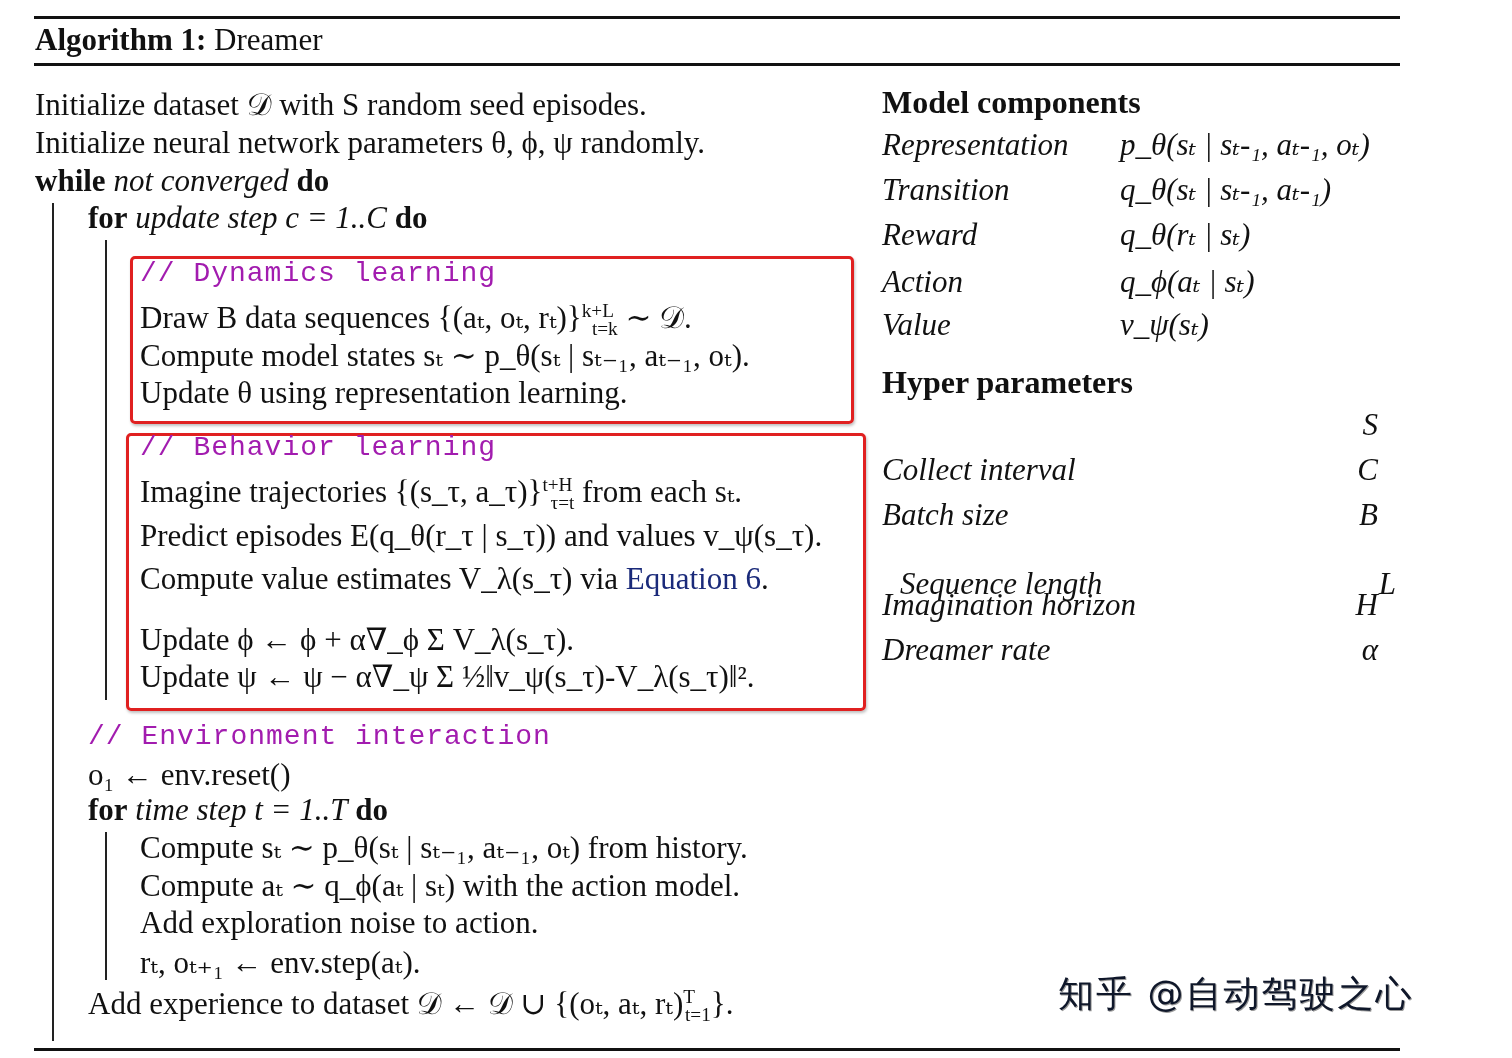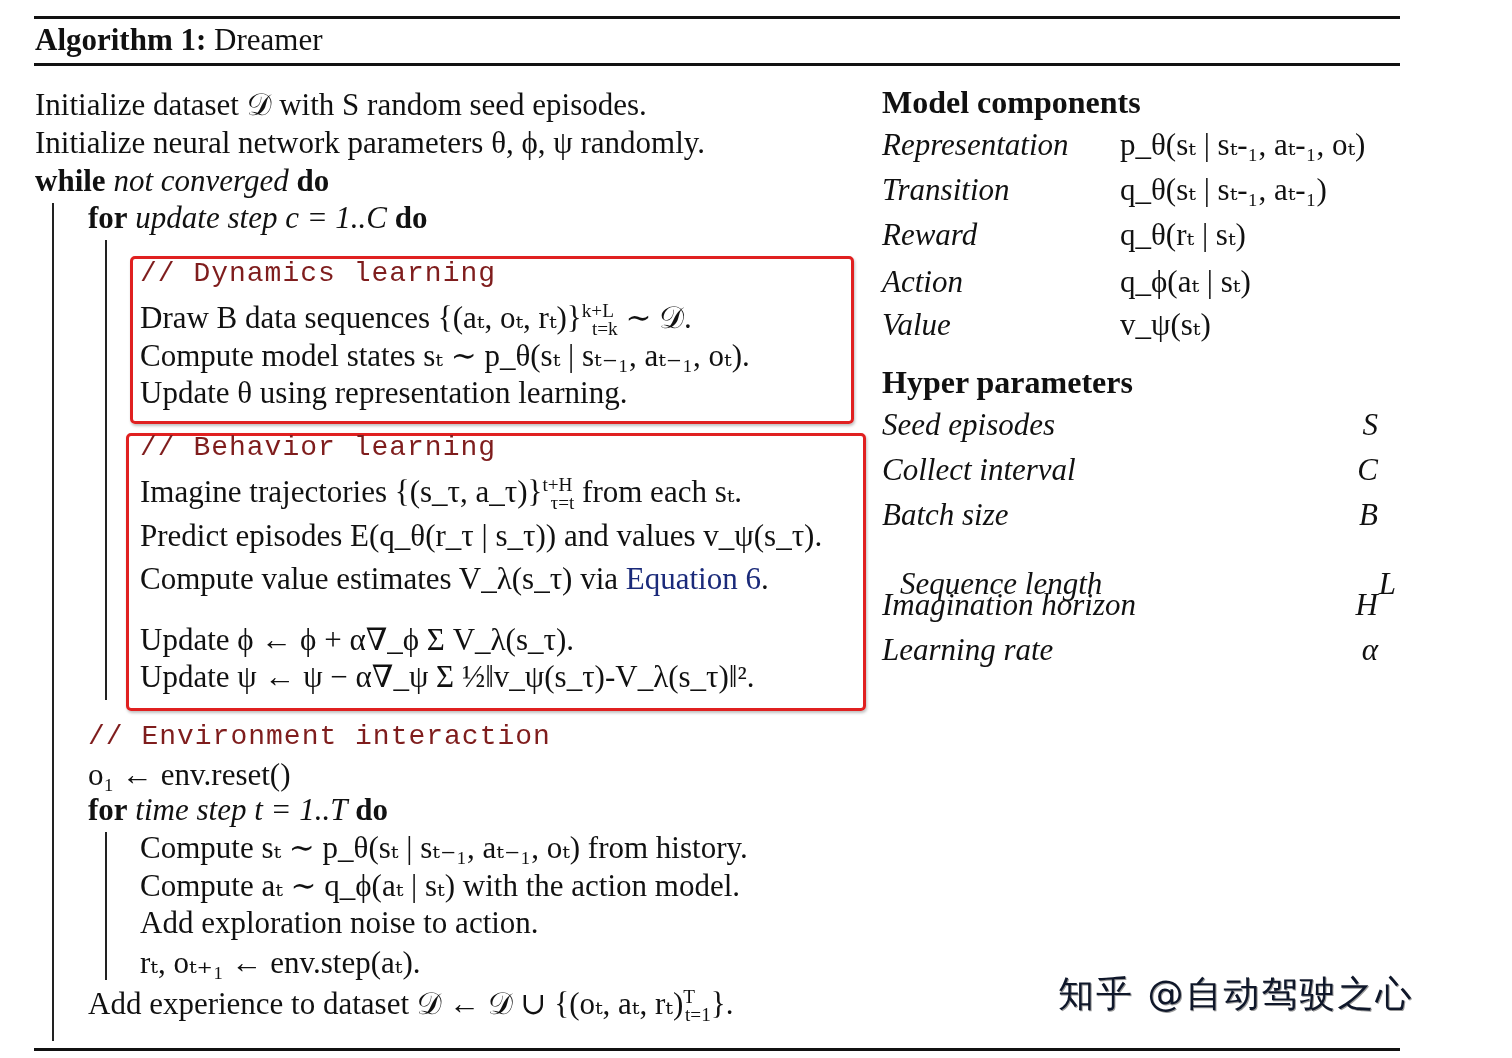--- a/index.html
+++ b/index.html
@@ -12,35 +12,35 @@
   #rule-top { top: 16px; height: 3px; }
   #rule-mid { top: 63px; height: 3px; }
   #rule-bot { top: 1048px; height: 3px; }
 
   .title { position: absolute; left: 35px; top: 22px; font-size: 31px; line-height: 36px; }
   .title b { font-weight: 700; }
 
   .line {
     position: absolute; font-size: 31px; line-height: 36px; white-space: nowrap;
   }
-  .mono { font-family: "Liberation Mono", "DejaVu Sans Mono", monospace; font-size: 28px; letter-spacing: 1px; color: #7f1d1d; }
+  .mono { font-family: "Liberation Mono", "DejaVu Sans Mono", monospace; font-size: 28px; letter-spacing: 1px; color: #a21caf; }
   sub, sup { font-size: 0.62em; line-height: 0; }
   .link { color: #1a2a7a; }
 
   .vbar { position: absolute; width: 2px; background: #222; }
 
   .redbox {
     position: absolute; border: 3px solid #e02020; border-radius: 5px;
     box-shadow: 1px 2px 3px rgba(0,0,0,0.25);
   }
 
   .sec-head { position: absolute; left: 882px; font-size: 32px; font-weight: 700; line-height: 36px; }
   .row { position: absolute; left: 882px; width: 516px; height: 40px; font-size: 31px; line-height: 40px; }
   .row .lab { position: absolute; left: 0; top: 0; font-style: italic; }
-  .row .formula { position: absolute; left: 238px; top: 0; white-space: nowrap; }
+  .row .formula { position: absolute; left: 238px; top: 0; font-style: italic; white-space: nowrap; }
   .row .sym { position: absolute; right: 20px; top: 0; font-style: italic; }
 
   .watermark {
     position: absolute; left: 1058px; top: 970px; font-size: 36px; color: #0f172a;
     font-family: "DejaVu Sans", sans-serif; letter-spacing: 2px;
     text-shadow: 1px 1px 0 #9a9a9a;
   }
 </style>
 </head>
 <body>
@@ -125,39 +125,38 @@
   <span class="lab">Action</span>
   <span class="formula">q_ϕ(aₜ | sₜ)</span>
 </div>
 <div class="row" style="top:305px;">
   <span class="lab">Value</span>
   <span class="formula">v_ψ(sₜ)</span>
 </div>
 
 <div class="sec-head" style="top:364px;">Hyper parameters</div>
 <div class="row" style="top:405px;">
-  <span class="lab">Seed episodes</span>
   <span class="sym">S</span>
 </div>
 <div class="row" style="top:450px;">
   <span class="lab">Collect interval</span>
   <span class="sym">C</span>
 </div>
 <div class="row" style="top:495px;">
   <span class="lab">Batch size</span>
   <span class="sym">B</span>
 </div>
 <div class="row" style="top:564px;margin-left:18px;">
   <span class="lab">Sequence length</span>
   <span class="sym">L</span>
 </div>
 <div class="row" style="top:585px;">
   <span class="lab">Imagination horizon</span>
   <span class="sym">H</span>
 </div>
 <div class="row" style="top:630px;">
-  <span class="lab">Learning rate</span>
+  <span class="lab">Dreamer rate</span>
   <span class="sym">α</span>
 </div>
 
 <div class="watermark">知乎 @自动驾驶之心</div>
 
 <div id="rule-bot" class="rule"></div>
 
 </body></html>

